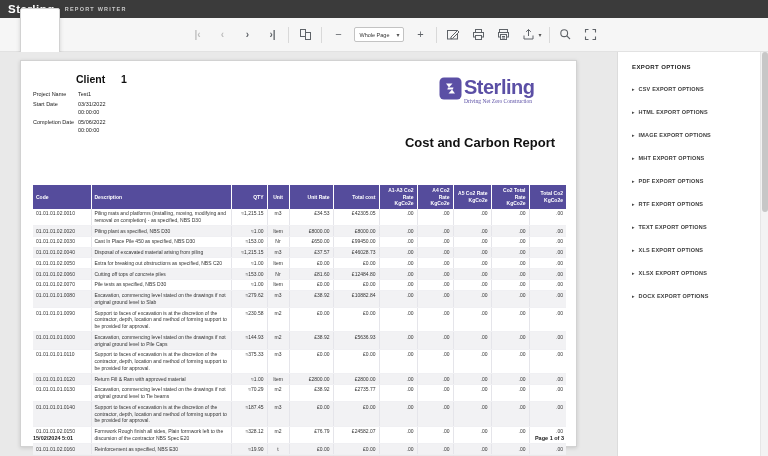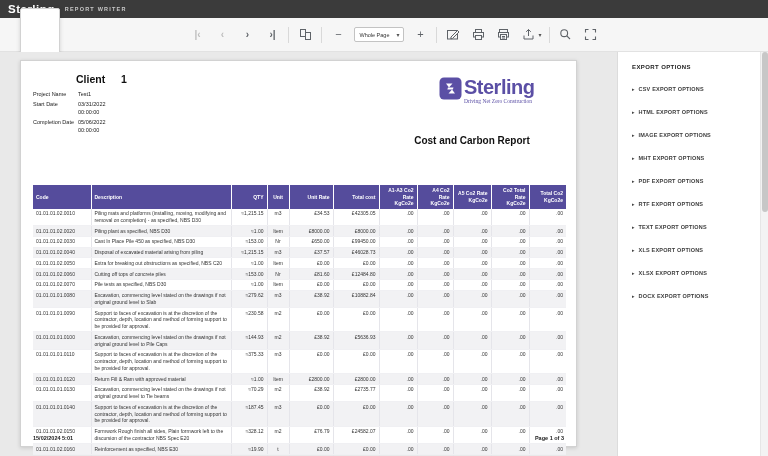--- a/index.html
+++ b/index.html
@@ -41,22 +41,22 @@
   .fields { position:absolute; left:12px; top:30px; }
   .field-row { display:flex; margin-bottom:3px; }
   .field-label { width:45px; font-size:5.5px; color:#222; }
   .field-value { font-size:5.5px; color:#222; white-space:pre-line; line-height:1.35; }
 
   .logo { position:absolute; left:418px; top:16px; display:flex; gap:2px; align-items:flex-start; }
   .logo-text-col { display:flex; flex-direction:column; }
   .logo-name { font-size:20px; font-weight:600; color:#5b4fa5; letter-spacing:-.5px; line-height:1; }
   .logo-tagline { font-size:5.5px; color:#5b4fa5; font-family:"Liberation Serif", serif; margin-top:1px; }
 
-  .report-title { position:absolute; top:74px; left:330px; width:242px; text-align:center;
-                  font-size:10px; font-weight:700; color:#111; }
+  .report-title { position:absolute; top:74px; left:338px; width:242px; text-align:center;
+                  font-size:13px; font-weight:700; color:#111; }
 
   
   table.cost { position:absolute; left:12px; top:124px; width:533px; border-collapse:collapse; table-layout:fixed; }
   table.cost th { background:#554c9c; color:#fff; font-size:5px; font-weight:700; padding:2px 3px;
                   vertical-align:middle; white-space:pre-line; line-height:1.3; border-left:1px solid #fff; }
   table.cost th:first-child { border-left:none; }
   table.cost td { font-size:5px; color:#333; padding:1.5px 3px; line-height:1.35; vertical-align:top;
                   border-left:1px solid #e5e5ea; border-bottom:1px solid #f0f0f3; word-wrap:break-word; }
   table.cost td:first-child { border-left:none; white-space:nowrap; }
   table.cost tbody tr:nth-child(even) { background:#f2f2f4; }

